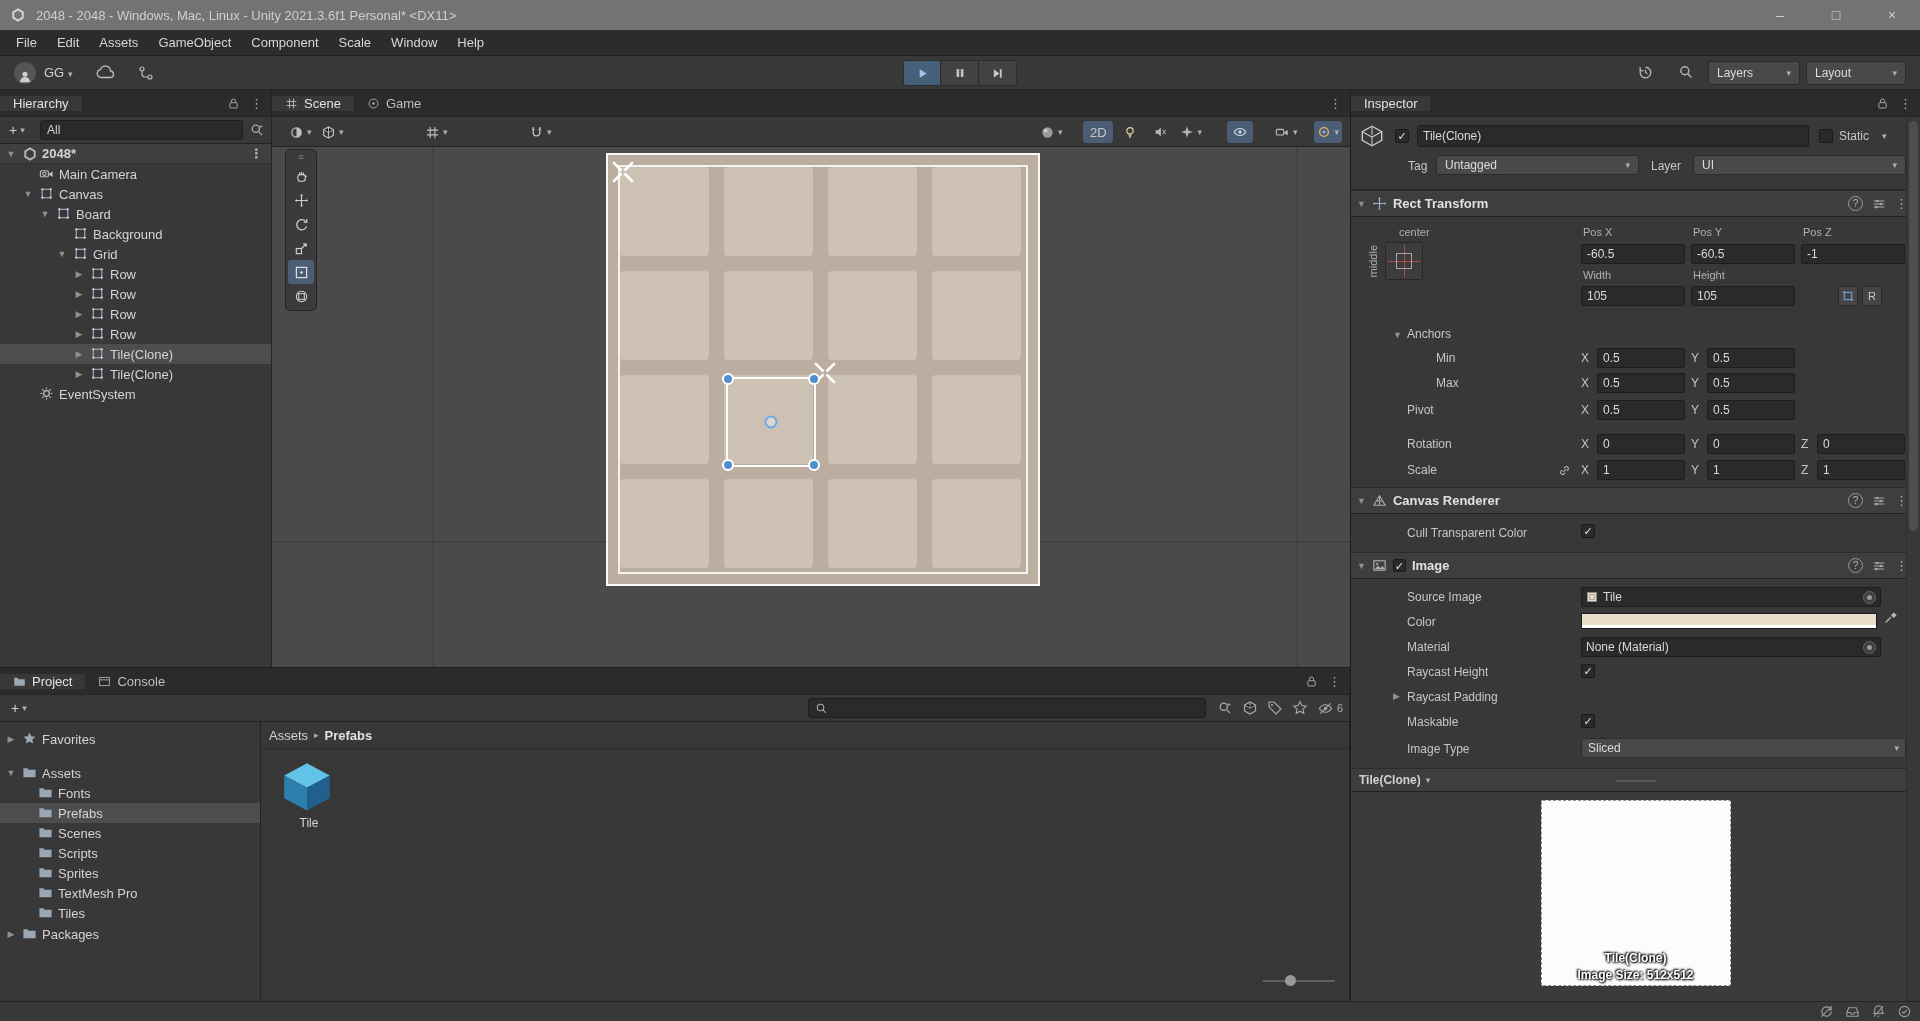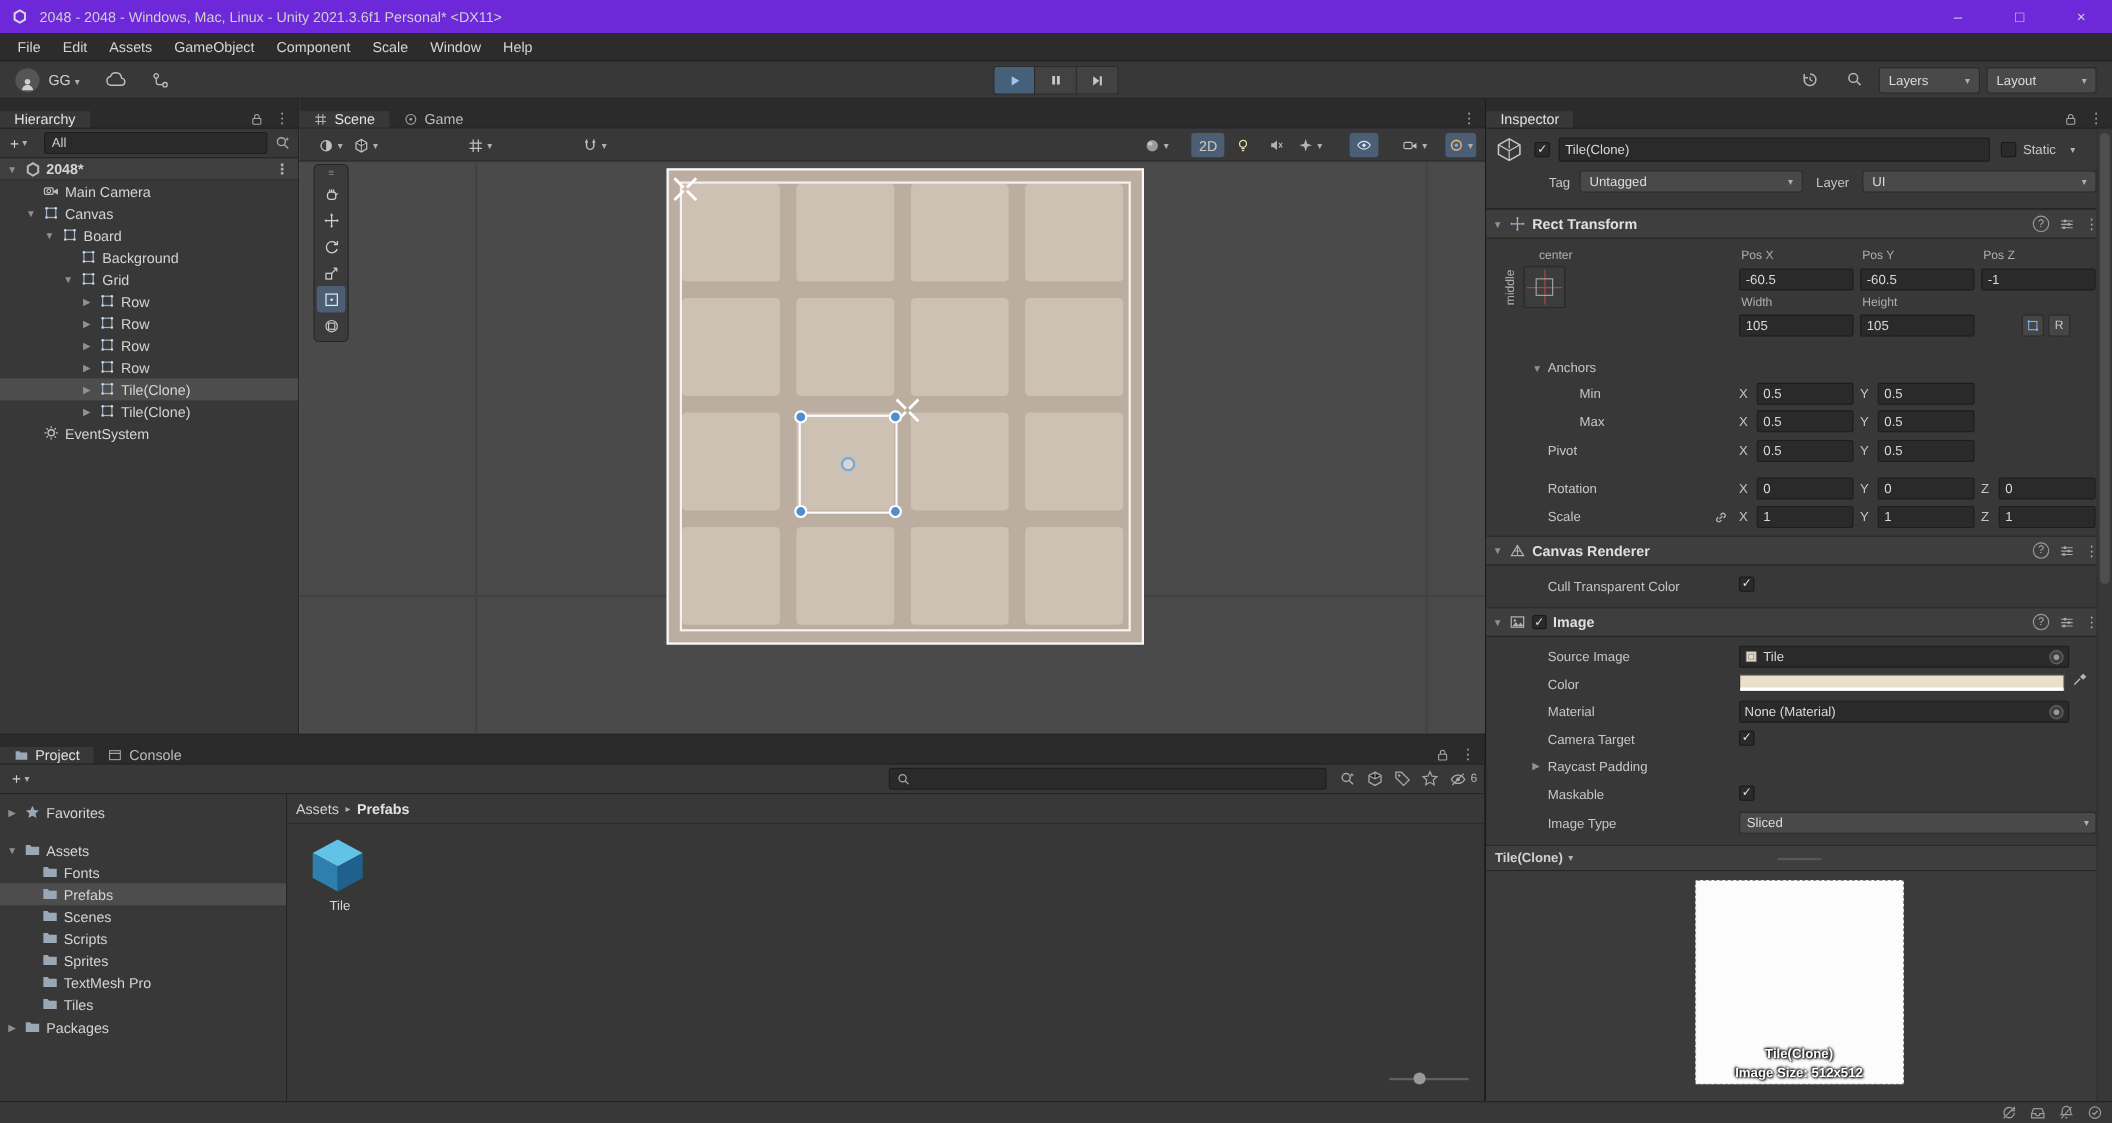--- a/index.html
+++ b/index.html
@@ -2,21 +2,21 @@
 <html><head>
 <meta charset="utf-8">
 <style>
   * { margin:0; padding:0; box-sizing:border-box; }
   html,body { width:1920px; height:1021px; overflow:hidden; background:#222; }
   body { font-family:"Liberation Sans","DejaVu Sans",sans-serif; font-size:13px; color:#d2d2d2; }
   .app { position:relative; width:1920px; height:1021px; background:#383838; overflow:hidden; }
   svg { display:block; }
 
   
-  .titlebar { position:absolute; left:0; top:0; width:1920px; height:30px; background:#6d28d9; display:flex; align-items:center; gap:10px; padding-left: 10px; color:#cfcfcf; }
+  .titlebar { position:absolute; left:0; top:0; width:1920px; height:30px; background:#737373; display:flex; align-items:center; gap:10px; padding-left: 10px; color:#cfcfcf; }
   .win-controls { position:absolute; right:0; top:0; height:30px; display:flex; }
   .win-btn { width:56px; height:30px; display:flex; align-items:center; justify-content:center; color:#cfcfcf; font-size:14px; }
 
   
   .menubar { position:absolute; left:0; top:30px; width:1920px; height:26px; background:#2c2c2c; border-bottom:1px solid #1f1f1f; display:flex; align-items:center; padding-left:6px; }
   .menu-item { padding:0 10px; line-height:25px; color:#d6d6d6; }
 
   
   .toolbar { position:absolute; left:0; top:56px; width:1920px; height:34px; background:#383838; border-bottom:1px solid #232323; }
   .avatar { position:absolute; left:14px; top:6px; width:22px; height:22px; border-radius:50%; background:#555; overflow:hidden; display:flex; align-items:flex-end; justify-content:center; }
@@ -25,21 +25,21 @@
   .tb-ic { position:absolute; top:9px; width:20px; height:16px; }
   .playgroup { position:absolute; left:903px; top:4px; display:flex; }
   .pbtn { width:38px; height:26px; background:#424242; border:1px solid #2b2b2b; border-left-width:0; display:flex; align-items:center; justify-content:center; }
   .pbtn:first-child { border-left-width:1px; border-radius:3px 0 0 3px; }
   .pbtn:last-child { border-radius:0 3px 3px 0; }
   .pbtn.on { background:#46607a; }
   .dd { background:#494949; border:1px solid #2b2b2b; border-radius:3px; height:24px; display:flex; align-items:center; padding:0 8px; gap:6px; color:#dcdcdc; font-size:12px; }
   .dd .caret { margin-left:auto; }
 
   
-  .tabstrip { position:absolute; left:0; top:0; right:0; height:27px; background:#2b2b2b; border-bottom:1px solid #232323; display:flex; align-items:flex-end; }
+  .tabstrip { position:absolute; left:0; top:0; right:0; height:27px; background:#2b2b2b; border-bottom:1px solid #232323; display:flex; align-items:center; }
   .tab { padding:0 13px; display:flex; align-items:center; gap:6px; color:#bdbdbd; font-size:13px; }
   .tab.active { background:#383838; color:#e2e2e2; }
   .strip-right { margin-left:auto; display:flex; align-items:center; gap:10px; padding-right:8px; }
   .kebab { color:#b0b0b0; font-size:13px; }
   .searchbox { background:#2a2a2a; border:1px solid #1e1e1e; border-radius:3px; height:20px; display:flex; align-items:center; gap:5px; padding:0 6px; color:#cfcfcf; }
   .searchbox input { background:transparent; border:0; outline:0; color:#cfcfcf; font:12px "Liberation Sans",sans-serif; width:100%; }
   .cb { display:inline-flex; width:14px; height:14px; background:#2a2a2a; border:1px solid #191919; border-radius:2px; color:#e2e2e2; font-size:11px; line-height:12px; align-items:center; justify-content:center; }
   .field { background:#2a2a2a; border:1px solid #1d1d1d; border-radius:2px; color:#dadada; font-size:12px; height:20px; line-height:18px; padding:0 5px; overflow:hidden; white-space:nowrap; }
   .mini { font-size:11px; color:#b0b0b0; }
   .plusbtn { display:flex; align-items:center; gap:3px; color:#d0d0d0; padding:2px 5px; font-size:14px; }
@@ -974,21 +974,21 @@
           <path d="M8.5 4.5l3-3 3 3-3 3z" fill="#b8b8b8"></path>
         </svg>
       </span>
     <span class="ilabel" style="left:56px;top:550px">Material</span>
     <div class="objfield" style="left:230px;top:547px;width:300px">
       <span>None (Material)</span>
       <span class="picker">
           <i></i>
         </span>
     </div>
-    <span class="ilabel" style="left:56px;top:575px">Camera Target</span>
+    <span class="ilabel" style="left:56px;top:575px">Raycast Height</span>
     <span class="cb abs" style="left:230px;top:574px">✓</span>
     <span class="arr abs" style="left:42px;top:601px;color:#909090;font-size:9px">▶</span>
     <span class="ilabel" style="left:56px;top:600px">Raycast Padding</span>
     <span class="ilabel" style="left:56px;top:625px">Maskable</span>
     <span class="cb abs" style="left:230px;top:624px">✓</span>
     <span class="ilabel" style="left:56px;top:652px">Image Type</span>
     <div class="ddfield" style="left:230px;top:648px;width:325px">
         <span>Sliced</span>
         <span class="caret" style="margin-left:auto">▾</span>
       </div>

